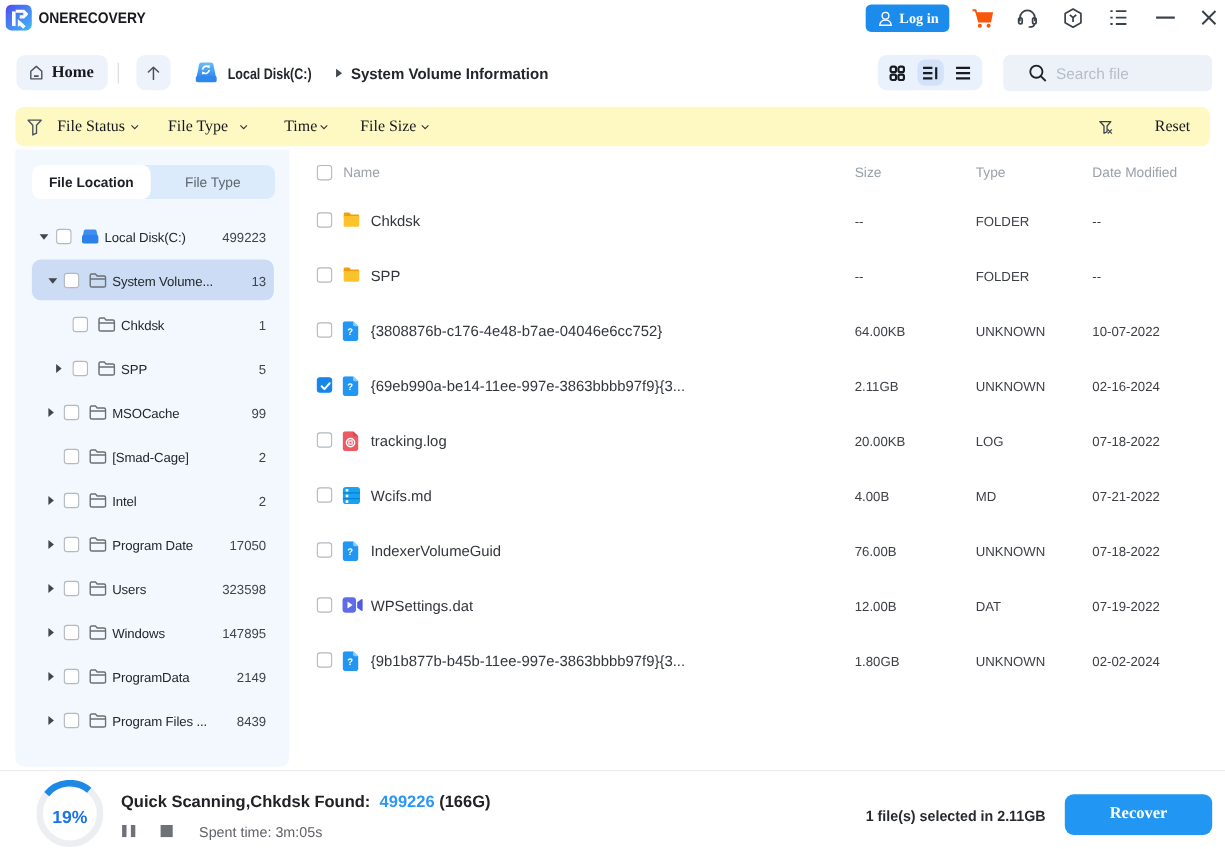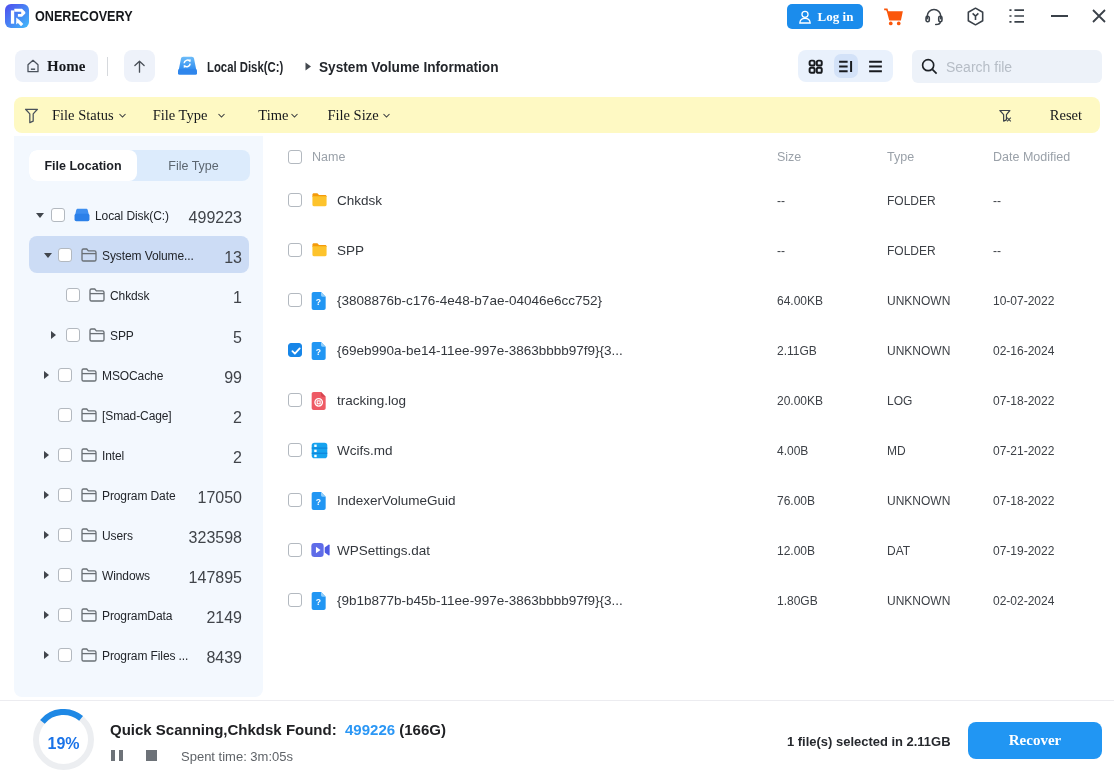--- a/index.html
+++ b/index.html
@@ -22,21 +22,21 @@
   #tb-div { left:107px; top:57px; width:1px; height:19px; background:#d6d9dd; }
   #upbtn { left:124px; top:50px; width:31px; height:32px; display:flex; align-items:center; justify-content:center; }
   #driveico { left:175px; top:54px; }
   #crumb1 { left:207px; top:59px; font-size:14px; font-weight:bold; color:#23262b; transform:scaleX(.81); transform-origin:left center; }
   #crumbarr { left:304px; top:62px; }
   #crumb2 { left:319px; top:59px; font-size:14px; font-weight:bold; color:#23262b; transform:scaleX(.975); transform-origin:left center; }
   #viewgrp { left:798px; top:50px; width:95px; height:32px; background:#e9f1fc; border-radius:8px;
              display:flex; align-items:center; justify-content:space-between; padding:0 9px; }
   #viewsel { position:absolute; left:36px; top:4px; width:24px; height:24px; background:#d3e2f8; border-radius:7px; }
   #search { left:912px; top:50px; width:190px; height:33px; background:#edf2f9; border-radius:6px;
-            display:flex; align-items:center; padding-left:8px; gap:7px; }
+            display:flex; align-items:center; padding-left:22px; gap:7px; }
   #search span { color:#b6bdc6; font-size:14px; }
   
   #filterbar { left:14px; top:97px; width:1086px; height:36px; background:#fef9c3; border-radius:8px;
                display:flex; align-items:center; }
   .flabel { font-family:"Liberation Serif",serif; font-size:14.5px; color:#16181c;margin-left:32px; }
   .chev { margin-left:4px; }
   #reset { position:absolute; right:18px; display:flex; align-items:center; gap:5px; }
   
   #sidebar { left:14px; top:136px; width:249px; height:561px; background:#f3f8fe; border-radius:0 0 8px 8px; }
   #tabs { position:absolute; left:15px; top:14px; width:221px; height:31px; background:#dcebfc; border-radius:8px; }
@@ -45,21 +45,21 @@
   #tab2 { position:absolute; left:108px; top:0; width:113px; height:31px;
           display:flex; align-items:center; justify-content:center; font-size:12.5px; color:#5c6670; }
   .trow { position:absolute; left:0; width:249px; height:40px; }
   .trow .hl { position:absolute; left:29px; top:1px; width:220px; height:37px; background:#ccdcf5; border-radius:8px; }
   .caret { position:absolute; top:17px; width:0; height:0; }
   .caret.down { border-left:4px solid transparent; border-right:4px solid transparent; border-top:5.5px solid #41464d; top:18px;}
   .caret.right { border-top:4px solid transparent; border-bottom:4px solid transparent; border-left:5.5px solid #41464d; top:16px;}
   .cb { position:absolute; top:13px; width:14px; height:14px; background:#fff; border:1px solid #b3b9c0; border-radius:3px; }
   .tico { position:absolute; top:13px; }
   .tlabel { position:absolute; top:14px; font-size:12px; letter-spacing:-0.1px; color:#23262b; white-space:nowrap; }
-  .tcount { position:absolute; right:7px; top:14px; font-size:16px; color:#40444a; }
+  .tcount { position:absolute; right:7px; top:14px; font-size:12px; color:#40444a; }
   
   .hdr { position:absolute; top:150px; font-size:12.5px; color:#9aa1a9; }
   .row { position:absolute; left:270px; width:844px; height:50px; }
   .rcb { position:absolute; left:18px; top:18px; width:14px; height:14px; background:#fff; border:1px solid #b3b9c0; border-radius:3px; }
   .rcb.checked { background:#1786e8; border-color:#1786e8; }
   .rico { position:absolute; left:41px; top:17px; }
   .rname { position:absolute; left:67px; top:18px; font-size:13.5px; color:#33373d; }
   .rsize { position:absolute; left:507px; top:19px; font-size:12px; color:#3d4147; }
   .rtype { position:absolute; left:617px; top:19px; font-size:12px; color:#3d4147;text-align:center; }
   .rdate { position:absolute; left:723px; top:19px; font-size:12px; color:#3d4147; }

